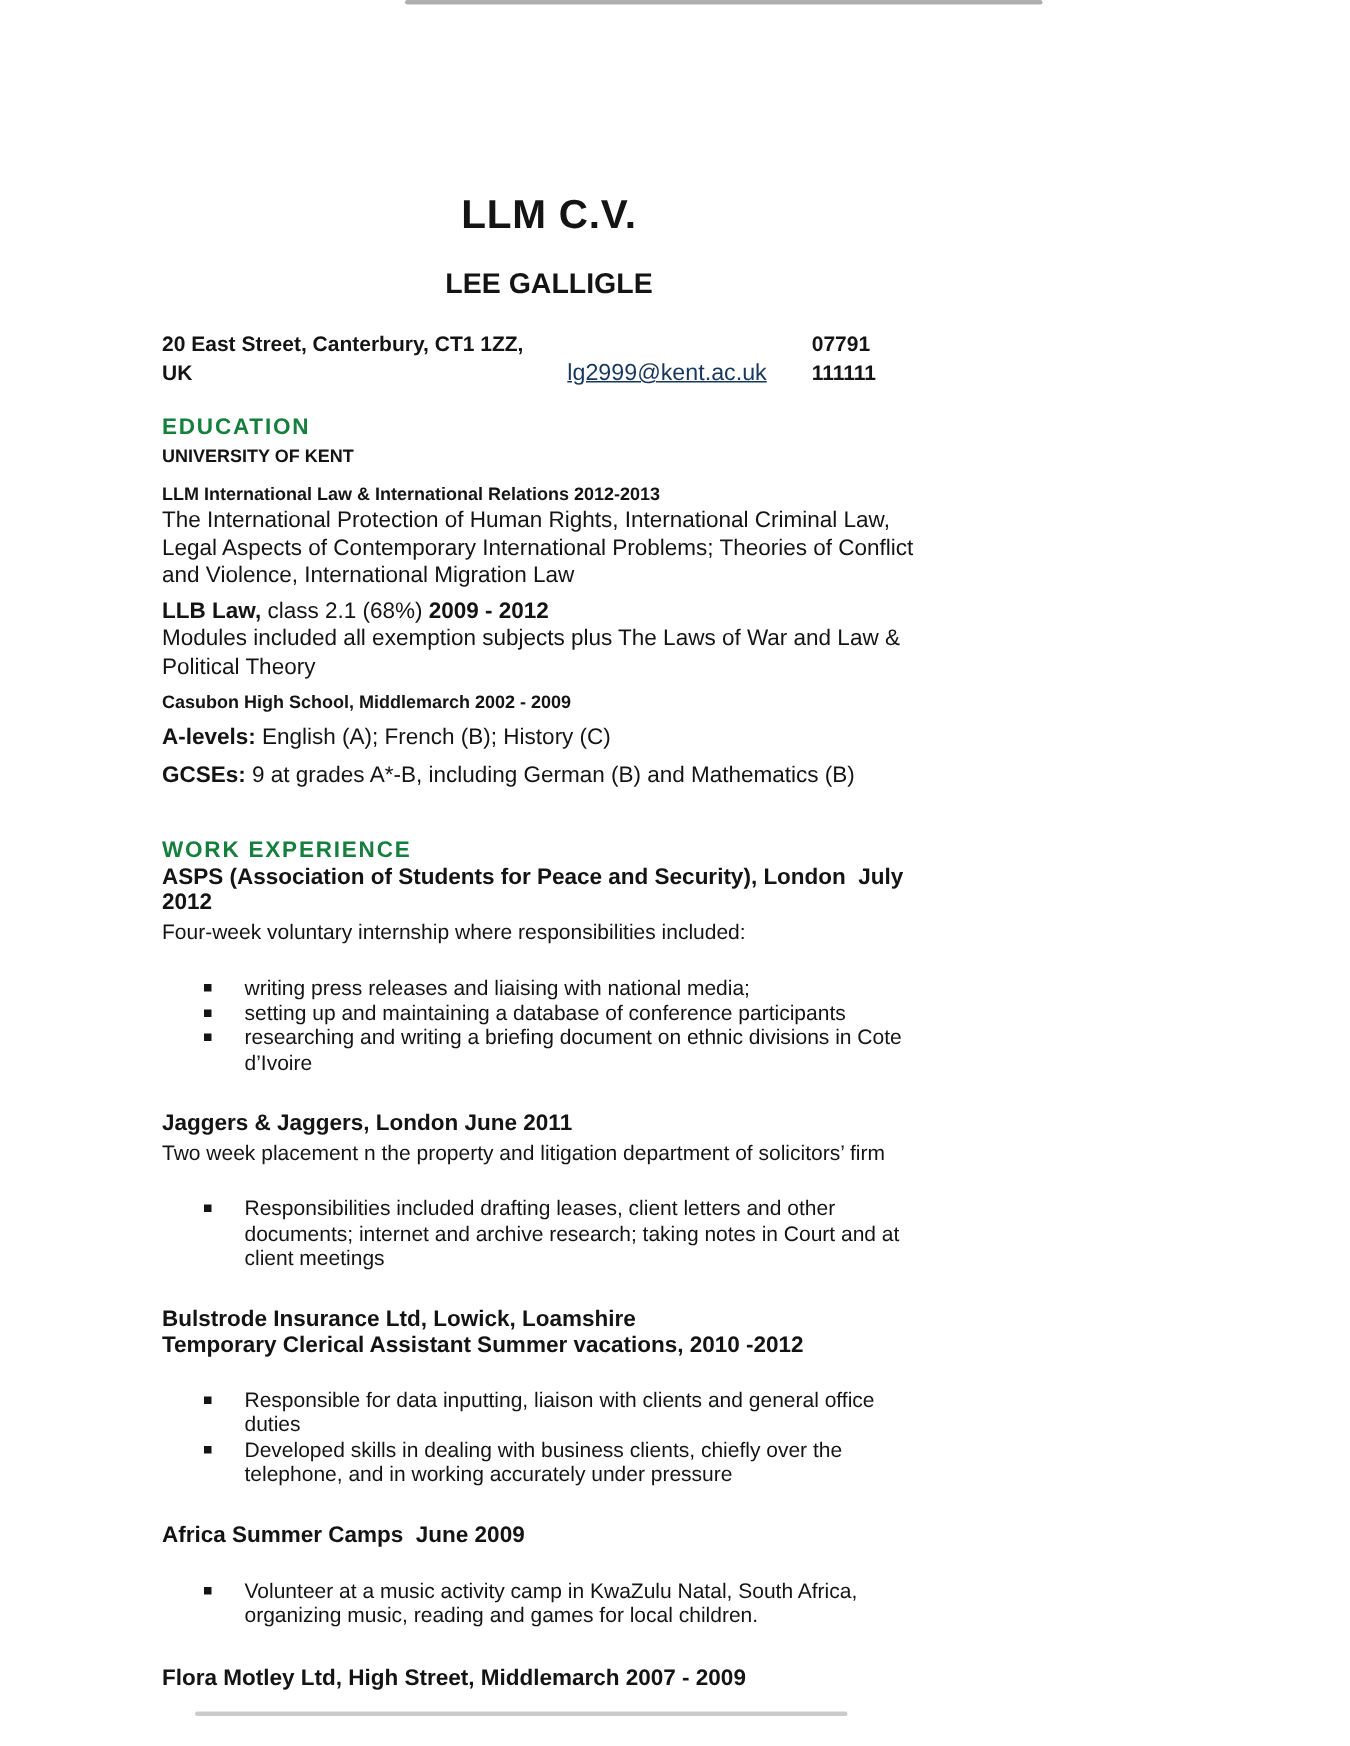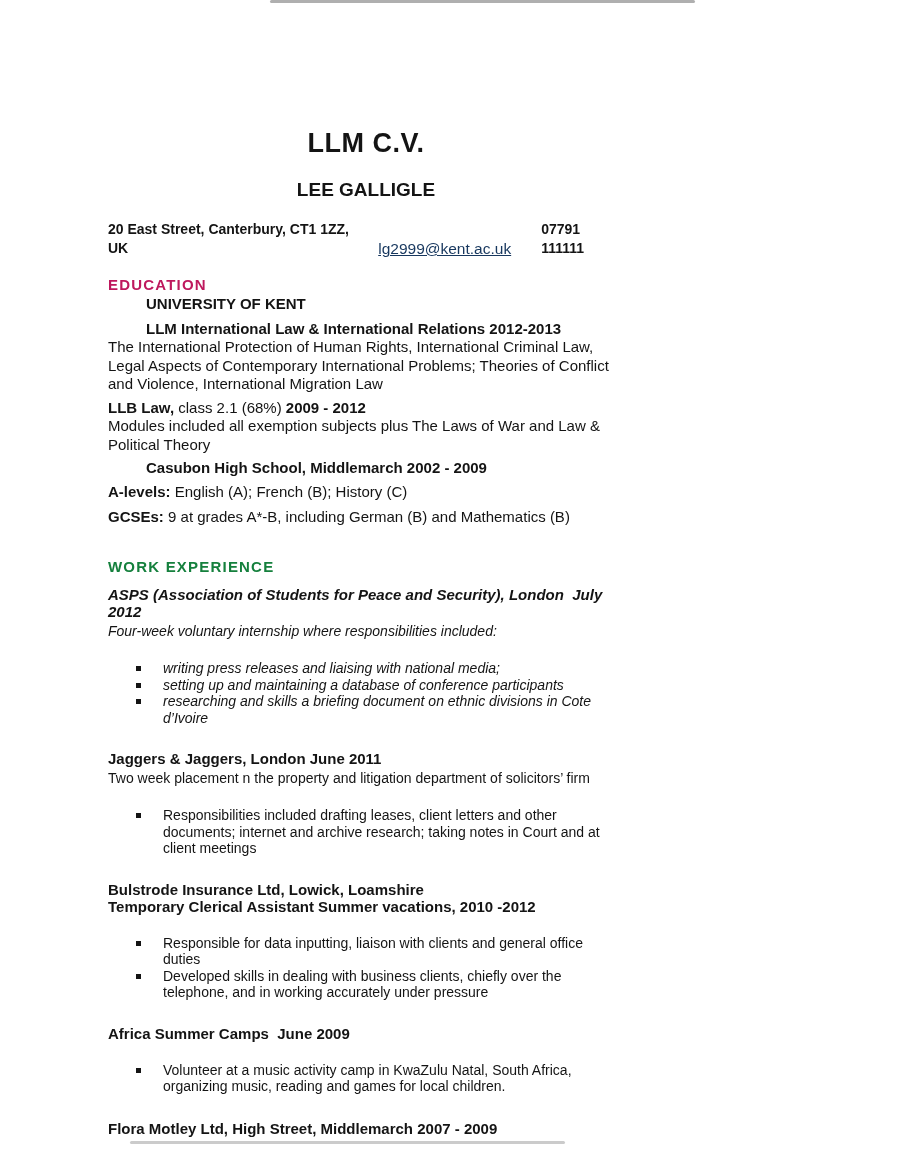--- a/index.html
+++ b/index.html
@@ -39,31 +39,31 @@
     font-weight: normal; font-size: 15.5px; text-decoration: underline;
     margin-left: 14px; margin-right: 30px;
   }
   .section-heading {
     font-size: 15px; font-weight: bold; letter-spacing: 1.2px;
     line-height: 18px;
   }
   .sh-education { margin-top: 18px; }
   .sh-work { margin-top: 32px; }
 
-  .bold-line { font-size: 15px; font-weight: bold; line-height: 18px; white-space: pre-wrap; margin-left: 38px; }
+  .bold-line { font-size: 12px; font-weight: bold; line-height: 18px; white-space: pre-wrap; }
   .mt1 { margin-top: 1px; }
   .mt5 { margin-top: 5px; }
   .mt6 { margin-top: 6px; }
   .mt7 { margin-top: 7px; }
   .body-par { font-size: 15px; line-height: 18.5px; white-space: pre-wrap; }
   .mixed-line { font-size: 15px; line-height: 18.5px; white-space: pre-wrap; }
   .mixed-line b, .body-par b { font-weight: bold; }
 
   .job { margin-top: 24px; }
-  .job-first { margin-top: 10px; font-style: italic; }
+  .job-first { margin-top: 0; }
   .job-title { font-size: 15px; font-weight: bold; line-height: 17px; white-space: pre-wrap; }
   .job-subtitle { font-size: 14px; line-height: 17px; margin-top: 3px; white-space: pre-wrap; }
   ul.bullets { list-style: none; margin-top: 20px; }
   ul.bullets li {
     display: flex; align-items: flex-start;
     font-size: 14px; line-height: 16.5px; margin-left: 28px;
   }
   .bullet-square {
     flex-shrink: 0; width: 5px; height: 5px; background: #141414;
     margin-top: 6px; margin-right: 22px;
@@ -80,21 +80,21 @@
 
     <div class="doc-title">LLM C.V.</div>
     <div class="person-name">LEE GALLIGLE</div>
 
     <div class="contact-line">
       <span>20 East Street, Canterbury, CT1 1ZZ, UK</span>
       <a href="#" class="email-link" style="color:#17375e">lg2999@kent.ac.uk</a>
       <span>07791 111111</span>
     </div>
 
-    <div class="section-heading sh-education" style="color:#be185d">EDUCATION</div>
+    <div class="section-heading sh-education" style="color:#15803d">EDUCATION</div>
 
     <div class="bold-line mt1">UNIVERSITY OF KENT</div>
 
     <div class="bold-line mt7">LLM International Law &amp; International Relations 2012-2013</div>
     <div class="body-par">The International Protection of Human Rights, International Criminal Law, Legal Aspects of Contemporary International Problems; Theories of Conflict and Violence, International Migration Law</div>
 
     <div class="mixed-line mt5"><b>LLB Law,</b><span> class 2.1 (68%) </span><b>2009 - 2012</b></div>
     <div class="body-par">Modules included all exemption subjects plus The Laws of War and Law &amp; Political Theory</div>
 
     <div class="bold-line mt5">Casubon High School, Middlemarch 2002 - 2009</div>
@@ -112,21 +112,21 @@
         <li>
             <span class="bullet-square"></span>
             <span>writing press releases and liaising with national media;</span>
           </li>
         <li>
             <span class="bullet-square"></span>
             <span>setting up and maintaining a database of conference participants</span>
           </li>
         <li>
             <span class="bullet-square"></span>
-            <span>researching and skills a briefing document on ethnic divisions in Cote d’Ivoire</span>
+            <span>researching and writing a briefing document on ethnic divisions in Cote d’Ivoire</span>
           </li>
       </ul>
     </div>
 
     <div class="job">
       <div class="job-title">Jaggers &amp; Jaggers, London June 2011</div>
       <div class="job-subtitle">Two week placement n the property and litigation department of solicitors’ firm</div>
       <ul class="bullets">
         <li>
             <span class="bullet-square"></span>

